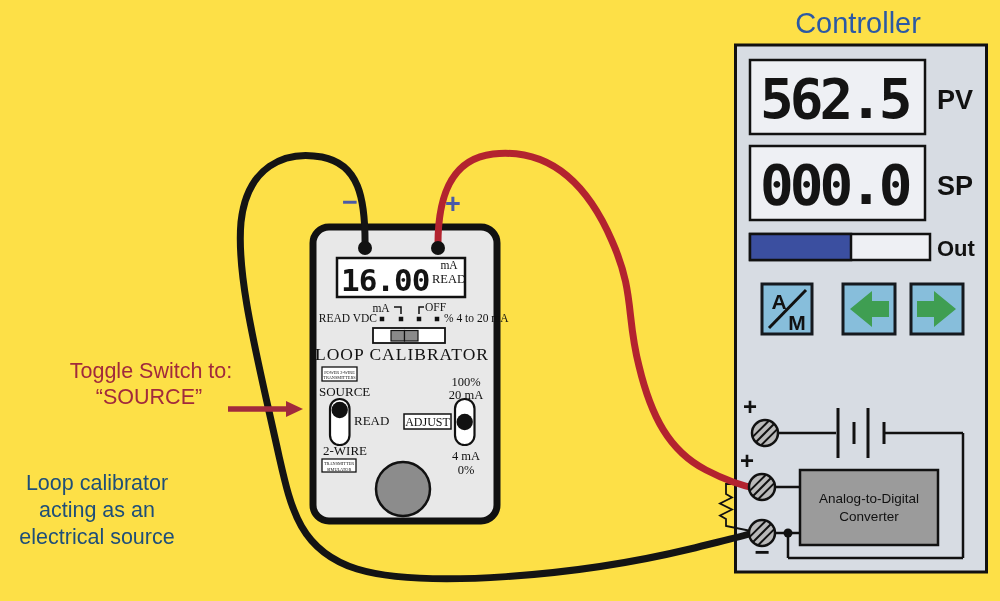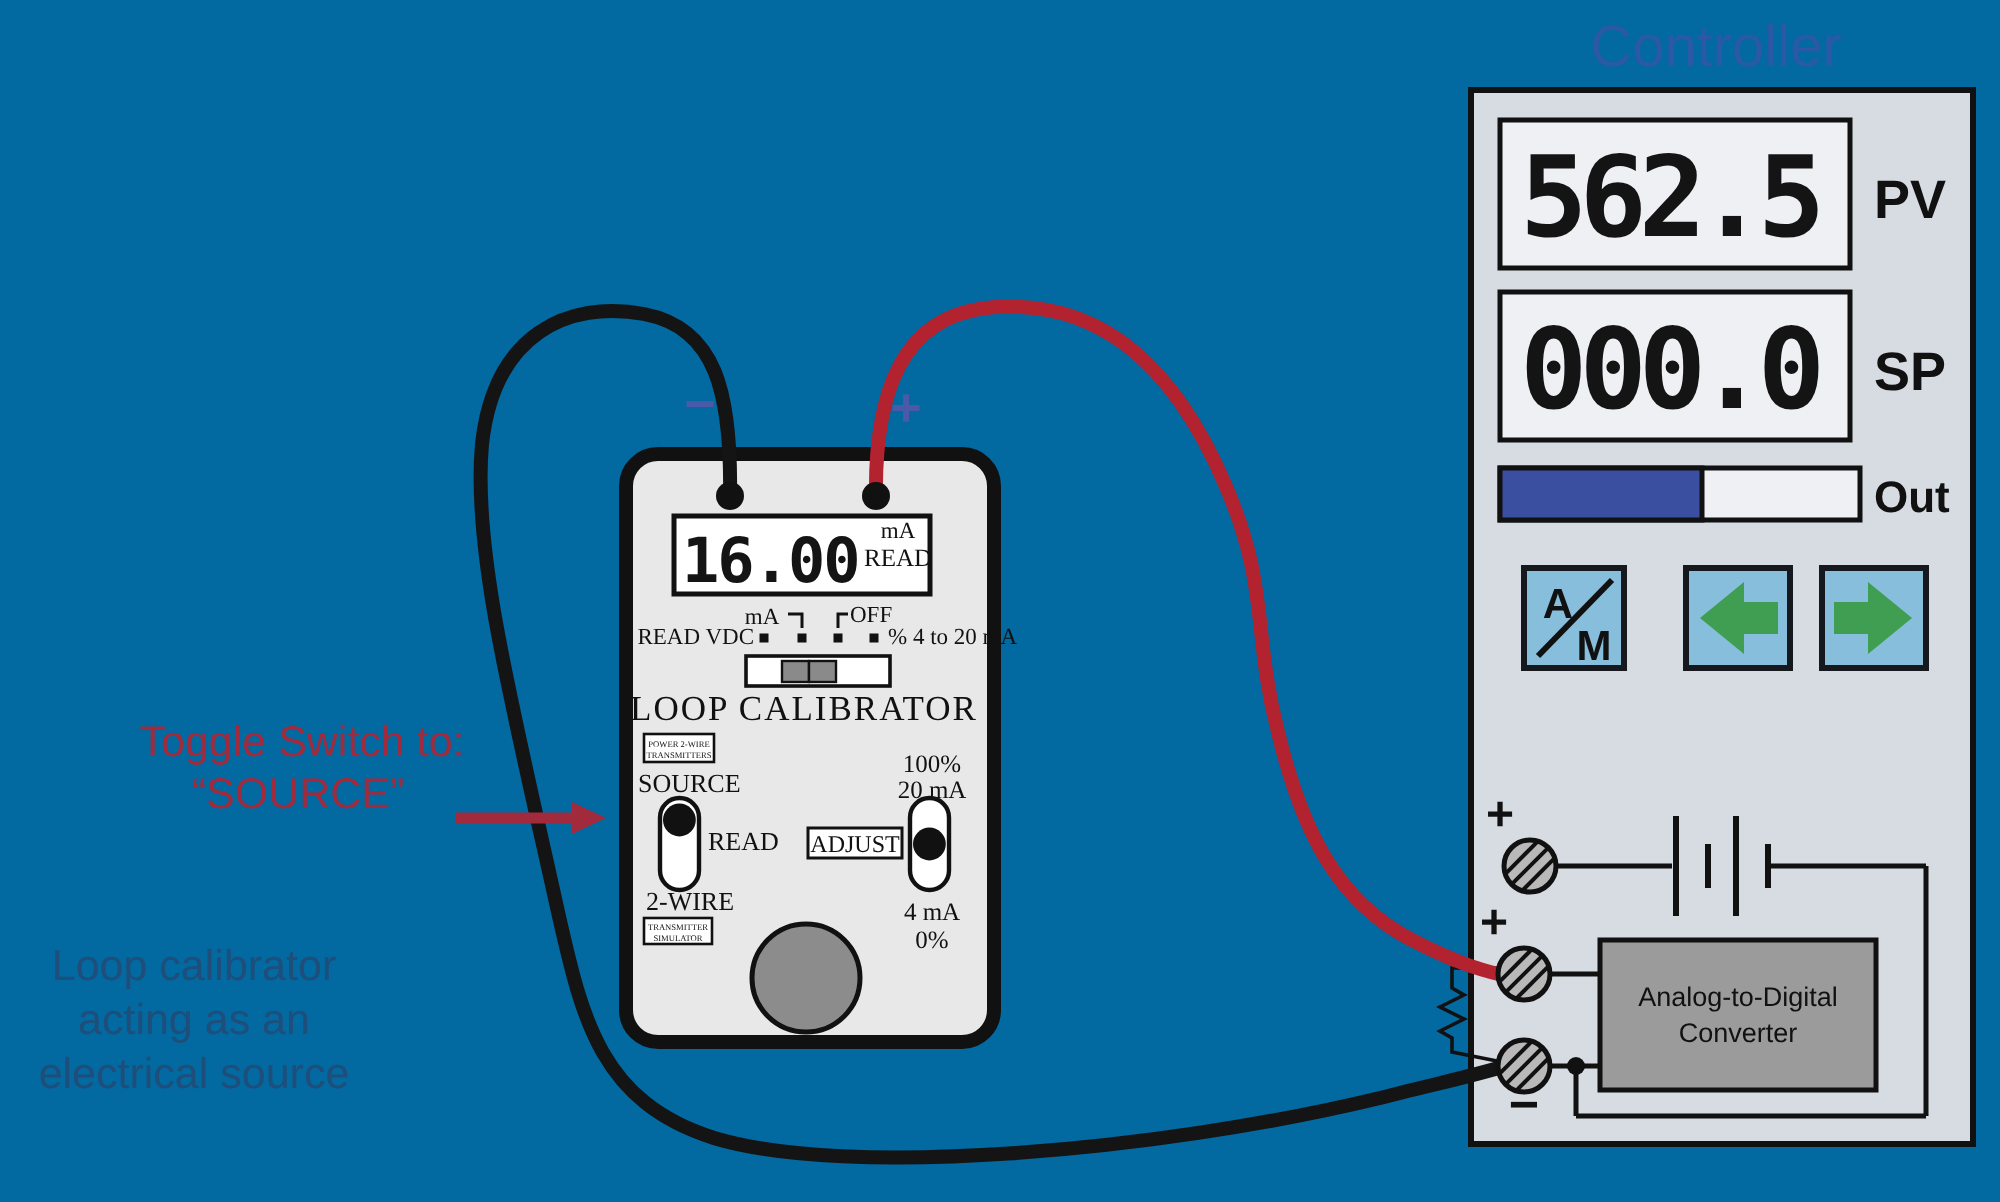--- a/index.html
+++ b/index.html
@@ -1,16 +1,16 @@
 <!DOCTYPE html>
 <html><head>
 <meta charset="utf-8">
 <style>
   html,body{margin:0;padding:0;background:#fff;}
-  .stage{position:relative;width:1000px;height:601px;background:#0369a1;overflow:hidden;
+  .stage{position:relative;width:1000px;height:601px;background:#fde047;overflow:hidden;
          font-family:"Liberation Sans",sans-serif;}
   svg{position:absolute;left:0;top:0;}
   text{user-select:none;}
   .sans{font-family:"Liberation Sans",sans-serif;}
   .serif{font-family:"Liberation Serif",serif;}
   .seg{font-family:"DejaVu Sans Mono",monospace;font-weight:bold;}
   .bold{font-weight:bold;}
 </style>
 </head>
 <body>

